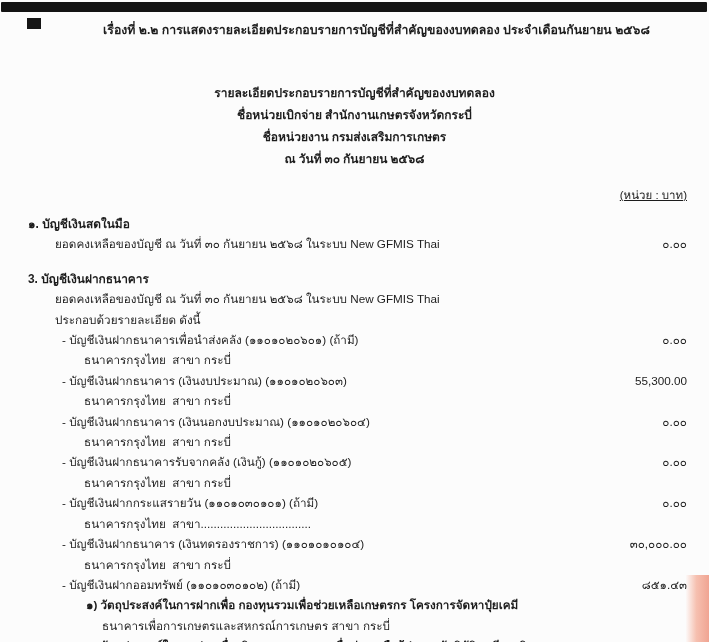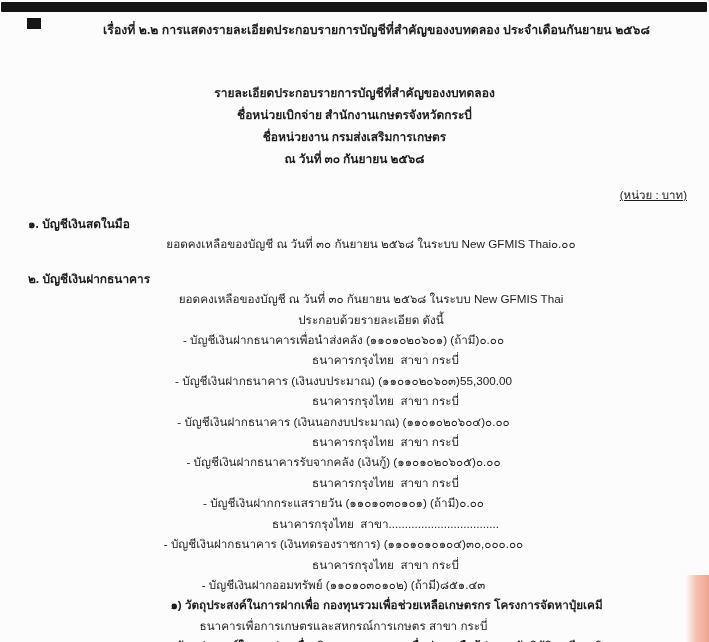--- a/index.html
+++ b/index.html
@@ -13,28 +13,28 @@
   .pinkstripe{position:absolute;top:575px;right:0;width:23px;height:67px;
     background:linear-gradient(to right,rgba(253,232,225,0.15),#f6c0b0 45%,#f0a492);}
   .content{position:absolute;top:0;left:0;right:0;padding-top:22px;}
   .title{text-align:center;font-weight:bold;font-size:12.3px;line-height:16px;padding-left:44px;}
   .hdr-wrap{margin-top:44px;}
   .hdr{text-align:center;font-weight:bold;font-size:12px;line-height:22px;font-family:Liberation Serif, serif;}
   .unit{text-align:right;padding-right:22px;font-size:11.5px;margin-top:18px;line-height:14px;text-decoration:underline;}
   .section{margin-top:12px;}
   .section + .section{margin-top:14px;}
   .heading{font-weight:bold;padding-left:28px;font-size:11.9px;line-height:20.4px;}
-  .row{display:flex;justify-content:center;font-size:11.7px;line-height:20.4px;padding-right:22px;}
+  .row{display:flex;justify-content:space-between;font-size:11.7px;line-height:20.4px;padding-right:22px;}
   .row .lab{white-space:pre;}
   .row .amt{white-space:nowrap;}
   .i1{padding-left:55px;}
-  .i2{}
+  .i2{padding-left:62px;}
   .i3{padding-left:72px;margin-left:12px;}
   .i4{padding-left:86px;}
-  .i5{}
+  .i5{padding-left:102px;}
   .b{font-weight:bold;}
 </style>
 </head>
 <body>
 
 <div class="topbar"></div>
 <div class="blob"></div>
 <div class="pinkstripe"></div>
 
 <div class="content">
@@ -48,21 +48,21 @@
   <div class="unit">(หน่วย : บาท)</div>
   <div>
       <div class="section">
         <div class="heading">๑. บัญชีเงินสดในมือ</div>
         <div class="row">
           <span class="lab i1">ยอดคงเหลือของบัญชี ณ วันที่ ๓๐ กันยายน ๒๕๖๘ ในระบบ New GFMIS Thai</span>
           <span class="amt">๐.๐๐</span>
         </div>
       </div>
       <div class="section">
-        <div class="heading">๒. บัญชีเงินฝากธนาคาร</div>
+        <div class="heading">3. บัญชีเงินฝากธนาคาร</div>
         <div class="row">
           <span class="lab i1">ยอดคงเหลือของบัญชี ณ วันที่ ๓๐ กันยายน ๒๕๖๘ ในระบบ New GFMIS Thai</span>
           <span class="amt"></span>
         </div>
         <div class="row">
           <span class="lab i1">ประกอบด้วยรายละเอียด ดังนี้</span>
           <span class="amt"></span>
         </div>
         <div class="row">
           <span class="lab i2">- บัญชีเงินฝากธนาคารเพื่อนำส่งคลัง (๑๑๐๑๐๒๐๖๐๑) (ถ้ามี)</span>

